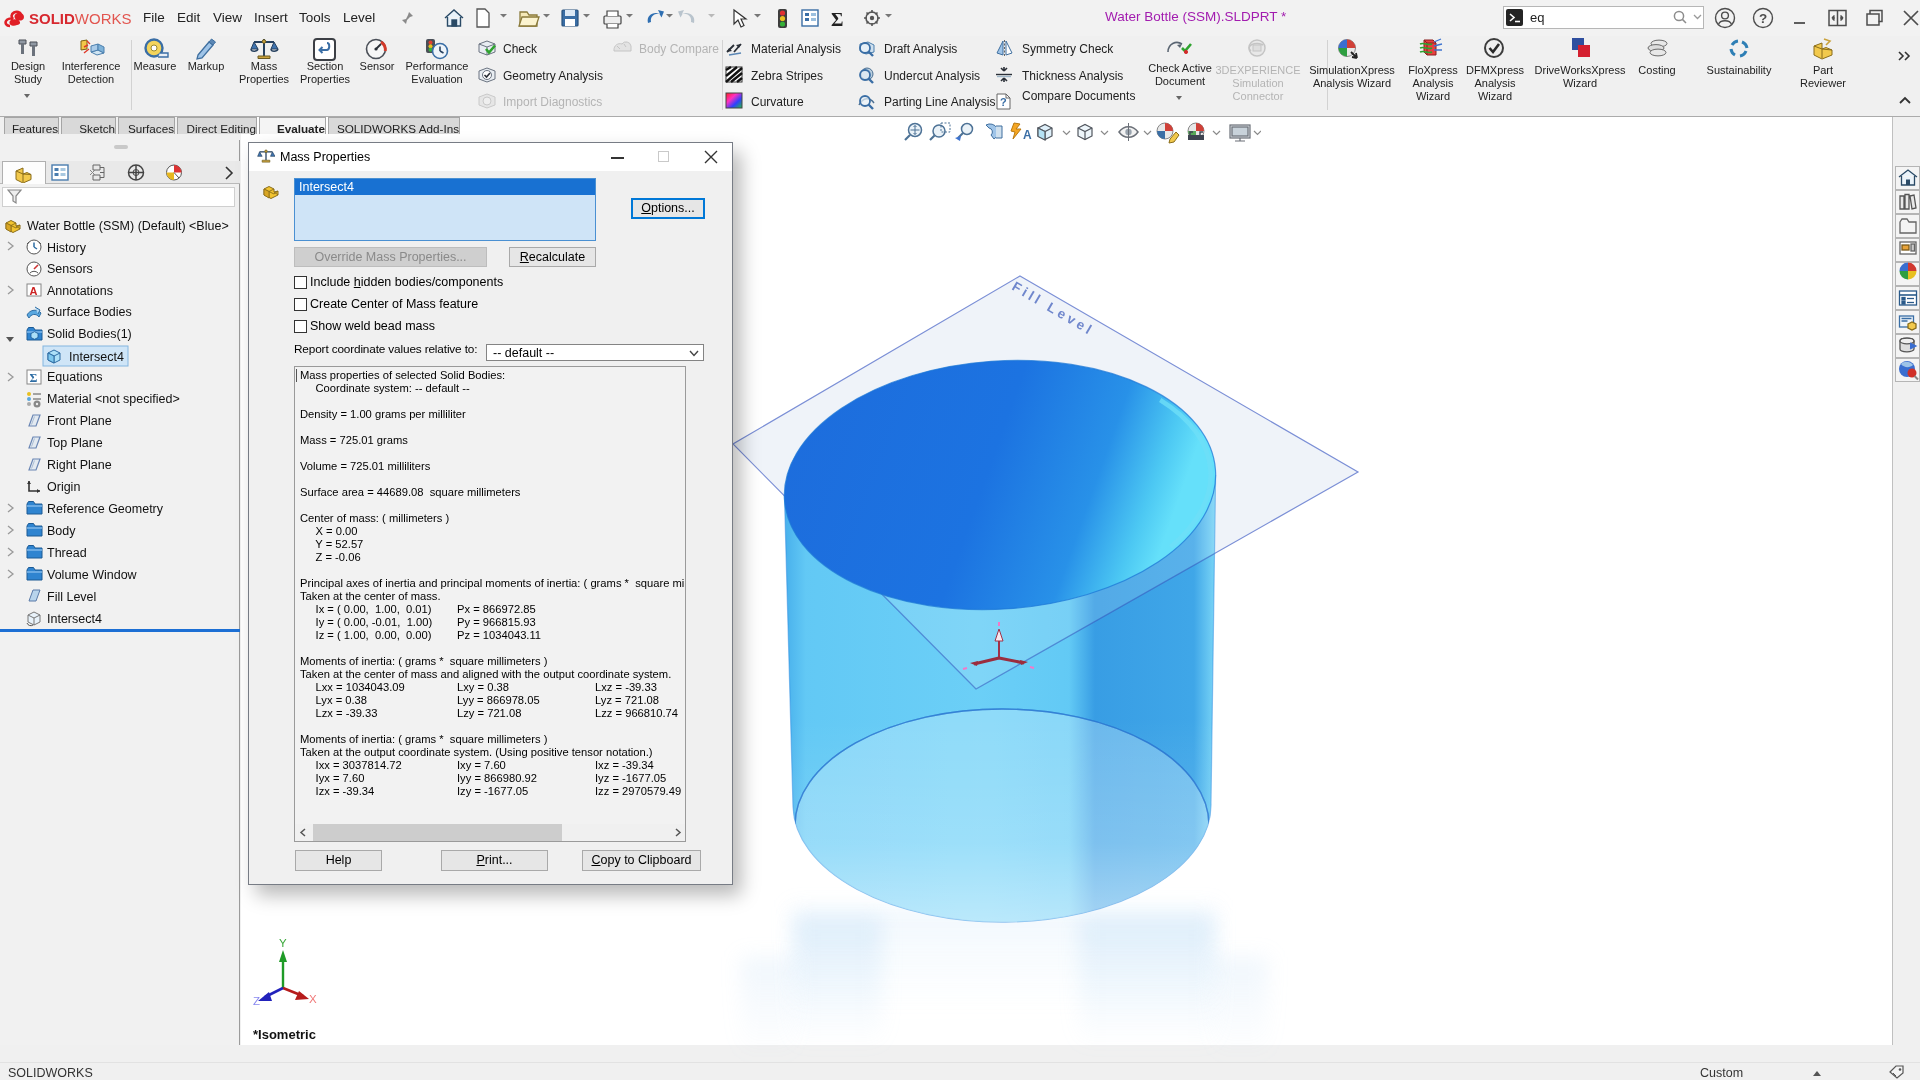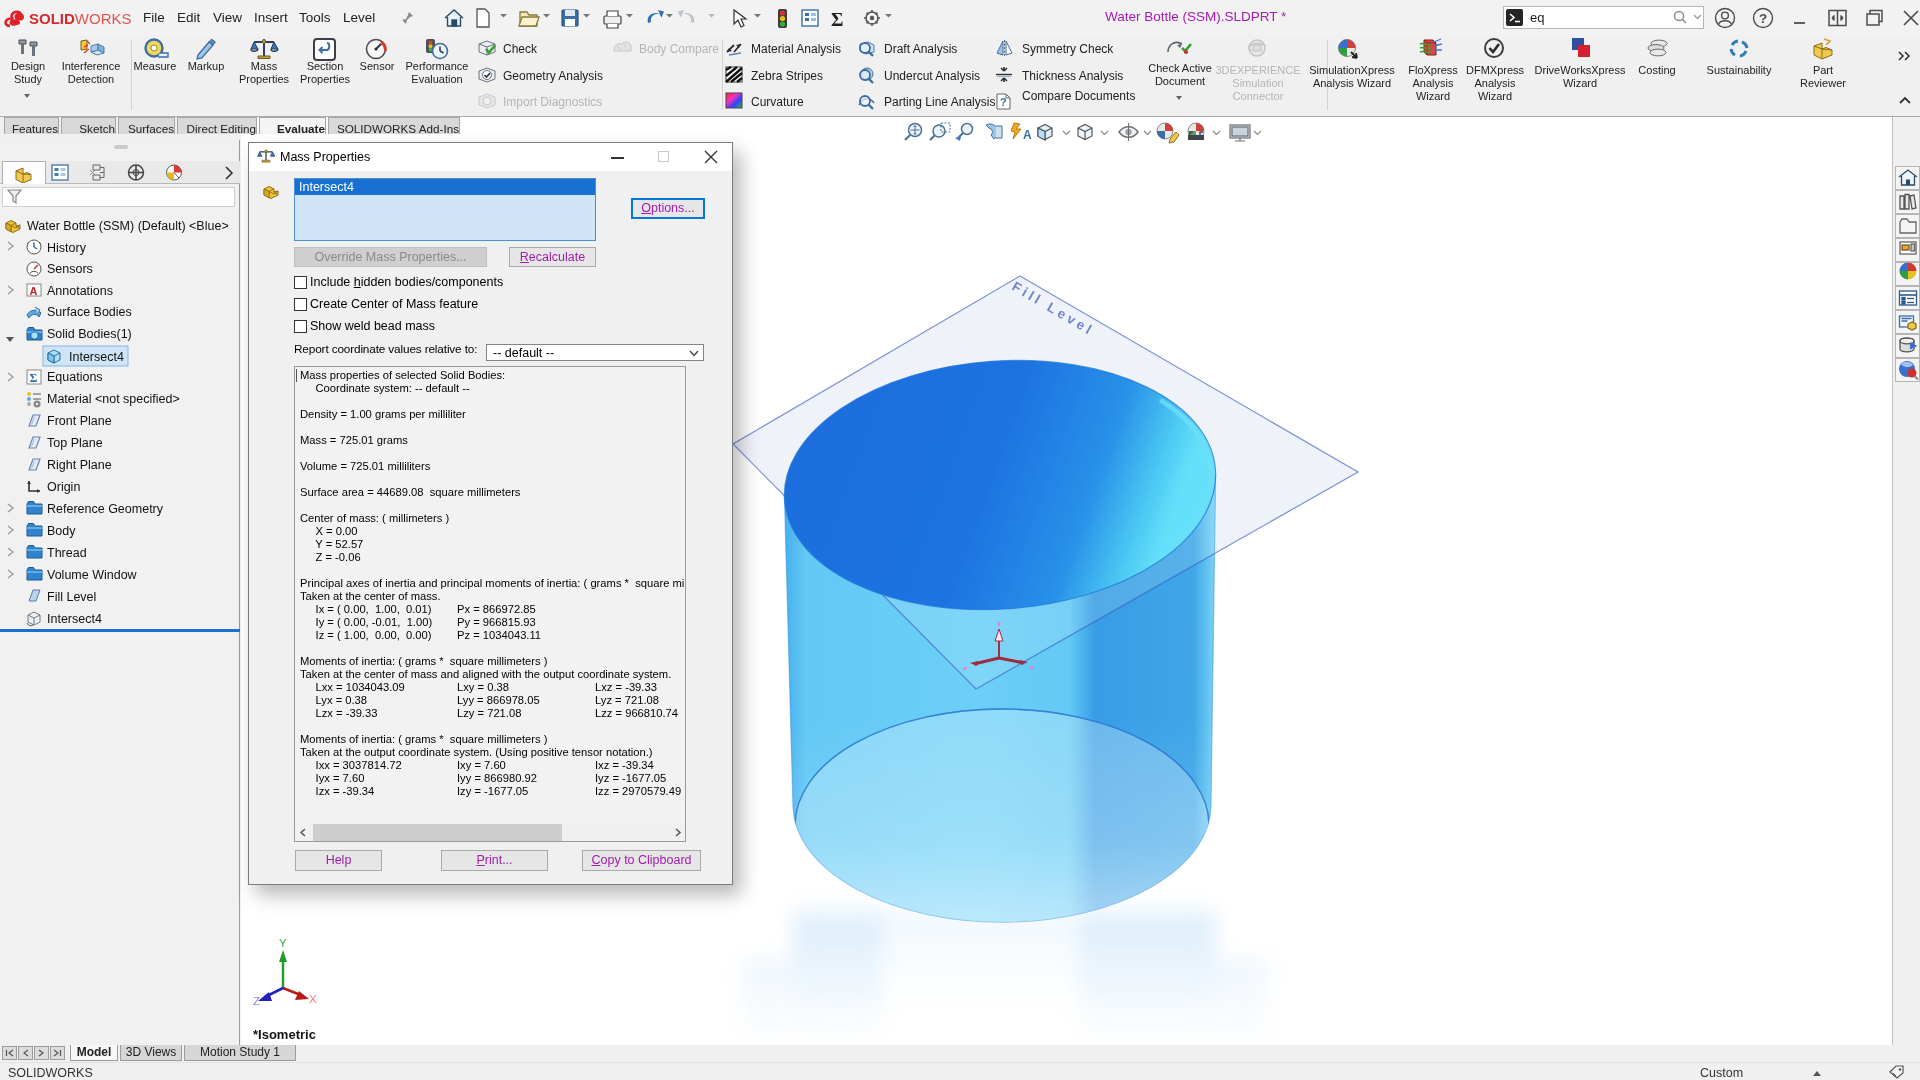--- a/index.html
+++ b/index.html
@@ -22,21 +22,21 @@
 
 #lpanel{position:absolute;left:0;top:140px;width:240px;height:905px;background:#f1f1f1;border-right:1px solid #9b9b9b}
 
 #viewport{position:absolute;left:241px;top:117px;width:1651px;height:928px;background:#ffffff}
 
 #taskpane{position:absolute;left:1892px;top:117px;width:28px;height:928px;background:#f0f0f0;border-left:1px solid #c0c0c0}
 .tpbtn{position:absolute;left:2px;width:25px;height:24px;background:#f4f4f4;border:1px solid #b5b5b5}
 
 #dlg{position:absolute;z-index:10;left:248px;top:142px;width:485px;height:743px;background:#f0f0f0;border:1px solid #777c85;box-shadow:8px 10px 18px rgba(0,0,0,.28)}
 #dlgtitle{position:absolute;left:0;top:0;width:100%;height:28px;background:#ffffff;font-size:12.5px;color:#000}
-.btn{position:absolute;background:#e6e6e6;border:1px solid #a9a9a9;font-size:12.5px;color:#a21caf;text-align:center}
+.btn{position:absolute;background:#e6e6e6;border:1px solid #a9a9a9;font-size:12.5px;color:#000000;text-align:center}
 .cb{position:absolute;width:13px;height:13px;background:#fff;border:1px solid #333}
 .dlgtext{position:absolute;font-size:12.5px;color:#000;white-space:nowrap}
 .mline{position:absolute;left:5px;font-size:11.2px;color:#000;white-space:pre}
 .mc{position:absolute;top:0;font-size:11.2px;color:#000;white-space:pre}
 
 #btabs{position:absolute;left:0;top:1045px;width:1920px;height:17px;background:#f0f0f0}
 #statusbar{position:absolute;left:0;top:1062px;width:1920px;height:18px;background:#f0f0f0;border-top:1px solid #e2e2e2}
 .btab{position:absolute;top:0;height:16px;background:#d6d6d6;border:1px solid #9c9c9c;border-top:none;font-size:12px;color:#222;text-align:center;line-height:15px}
 </style></head>
 <body>
@@ -768,35 +768,20 @@
 <g stroke="none">
             <circle cx="11" cy="202" r="8" fill="#3a6ed0"></circle>
             <path d="M5 197 c3 -3 9 -3 12 1 c-3 3 -9 3 -12 -1" fill="#9ec4e8"></path>
             <circle cx="16" cy="206" r="4.5" fill="#d03028"></circle>
             <path d="M18.5 209 l3.5 3.5" stroke="#888" stroke-width="2"></path>
           </g>
 </g>
 </svg>
 </div>
 
-<div id="btabs">
-<div class="abs" style="left:2px;top:1px;width:15px;height:14px;background:#dcdcdc;border:1px solid #9c9c9c"></div>
-<div class="abs" style="left:18px;top:1px;width:15px;height:14px;background:#dcdcdc;border:1px solid #9c9c9c"></div>
-<div class="abs" style="left:34px;top:1px;width:15px;height:14px;background:#dcdcdc;border:1px solid #9c9c9c"></div>
-<div class="abs" style="left:50px;top:1px;width:15px;height:14px;background:#dcdcdc;border:1px solid #9c9c9c"></div>
-<svg class="abs" style="left:2px;top:1px" width="63" height="14" viewBox="0 0 63 14">
-        <path d="M4.5 4 v6 M11 4 l-4 3 4 3" stroke="#555" stroke-width="1.2" fill="none"></path>
-        <path d="M26 4 l-4 3 4 3" stroke="#555" stroke-width="1.2" fill="none"></path>
-        <path d="M37 4 l4 3 -4 3" stroke="#555" stroke-width="1.2" fill="none"></path>
-        <path d="M52 4 l4 3 -4 3 M58.5 4 v6" stroke="#555" stroke-width="1.2" fill="none"></path>
-      </svg>
-<div class="btab" style="left:70px;width:48px;background:#f7f7f7;font-weight:bold">Model</div>
-<div class="btab" style="left:120px;width:62px">3D Views</div>
-<div class="btab" style="left:184px;width:112px">Motion Study 1</div>
-</div>
 <div id="statusbar">
 <span class="abs" style="left:8px;top:3px;font-size:12.5px;color:#333">SOLIDWORKS</span>
 <span class="abs" style="left:1700px;top:3px;font-size:12.5px;color:#333">Custom</span>
 <div class="abs" style="left:1813px;top:8px;width:0;height:0;border-left:4px solid transparent;border-right:4px solid transparent;border-bottom:5px solid #555"></div>
 <svg class="abs" style="left:1888px;top:2px" width="18" height="14" viewBox="0 0 18 14">
         <path d="M2 7 L8 1 h7 v7 L9 13 Z" fill="#f4f4f4" stroke="#555" stroke-width="1.2"></path>
         <circle cx="12" cy="4.5" r="1.3" fill="#555"></circle>
         <path d="M5 8 l3 3" stroke="#555"></path>
       </svg>
 </div>

